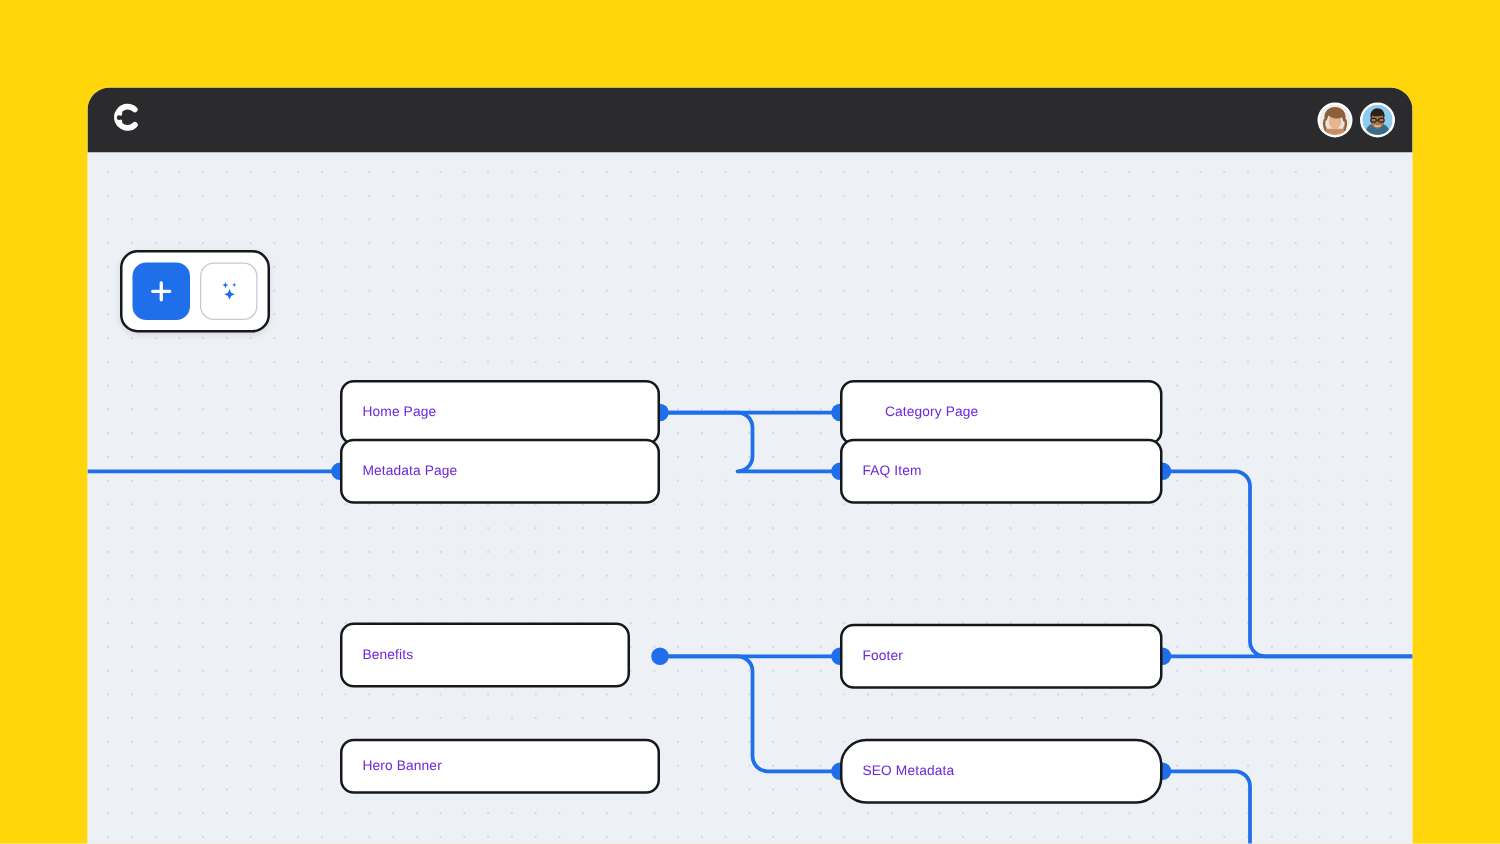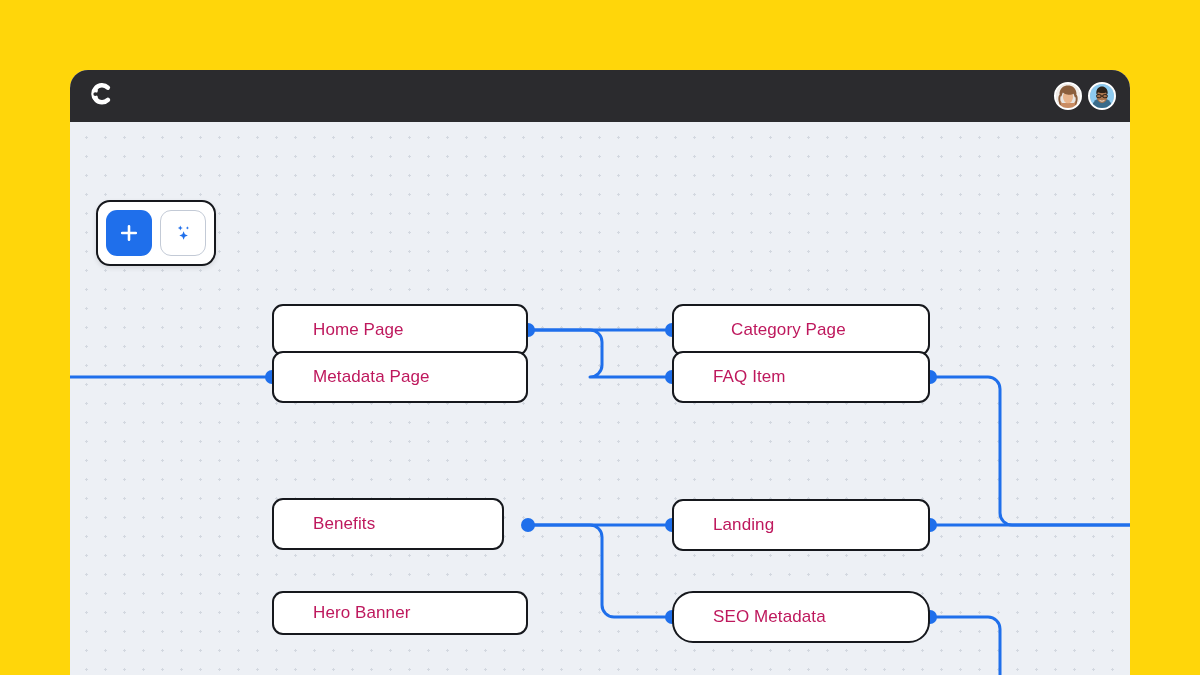--- a/index.html
+++ b/index.html
@@ -83,25 +83,24 @@
   .node {
     position:absolute;
     background:#FFFFFF;
     border:2.5px solid #16181D;
     border-radius:11px;
     display:flex; align-items:center;
     padding:0 16px;
     cursor:pointer;
   }
   .node-label {
-    font-size:17px;
-    color:#be185d;
+    font-size:11px;
+    color:#6d28d9;
     letter-spacing:.1px;
     white-space:nowrap;
-    margin-left:23px;
   }
 </style>
 </head>
 <body>
 
 <div id="stage">
 
   <div id="window">
 
     <div id="topbar">
@@ -190,21 +189,21 @@
 
       <div class="node" style="left:602px; top:182px; width:258px; height:52px;padding-left:34px;">
         <span class="node-label">Category Page</span>
       </div>
 
       <div class="node" style="left:602px; top:229px; width:258px; height:52px;">
         <span class="node-label">FAQ Item</span>
       </div>
 
       <div class="node" style="left:602px; top:377px; width:258px; height:52px;">
-        <span class="node-label">Landing</span>
+        <span class="node-label">Footer</span>
       </div>
 
       <div class="node" style="left:602px; top:469px; width:258px; height:52px;border-radius:21px;">
         <span class="node-label">SEO Metadata</span>
       </div>
 
       <div id="toolbar">
         <div class="tool-btn primary">
           <svg width="22" height="22" viewBox="0 0 22 22">
             <path d="M11 4.2V17.8M4.2 11H17.8" stroke="#FFFFFF" stroke-width="2.6" stroke-linecap="round"></path>

